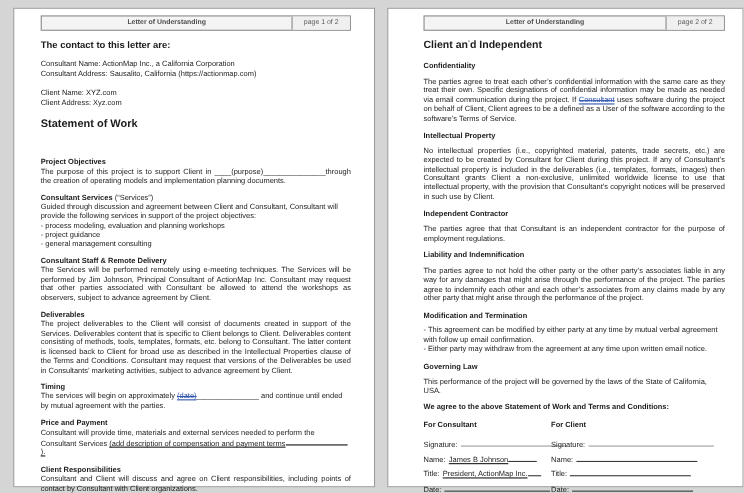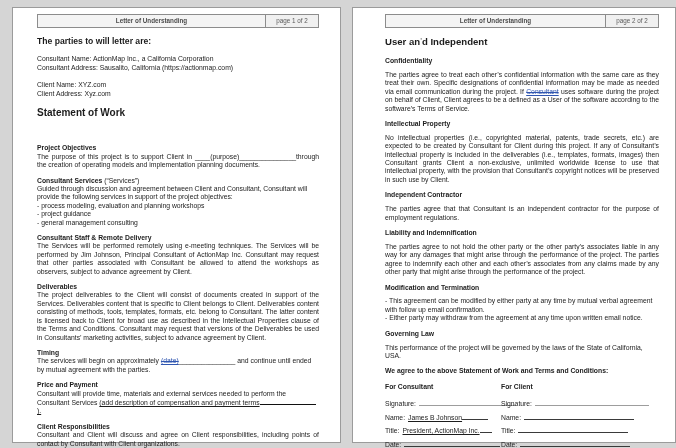--- a/index.html
+++ b/index.html
@@ -70,21 +70,21 @@
 </head>
 <body>
 
 <div class="page" id="page1">
 
   <div class="hdr">
     <div class="hdr-title">Letter of Understanding</div>
     <div class="hdr-label">page 1 of 2</div>
   </div>
 
-  <div class="h-intro">The parties to will letter are:</div>
+  <div class="h-intro">The contact to this letter are:</div>
 
   <div class="pgroup">
     <div class="pline">Consultant Name:  ActionMap Inc., a California Corporation</div>
     <div class="pline">Consultant Address: Sausalito, California (https://actionmap.com)</div>
   </div>
 
   <div class="pgroup">
     <div class="pline">Client Name: XYZ.com</div>
     <div class="pline">Client Address: Xyz.com</div>
   </div>
@@ -134,21 +134,21 @@
   <div class="continues">(continues)</div>
 </div>
 
 <div class="page" id="page2">
 
   <div class="hdr">
     <div class="hdr-title">Letter of Understanding</div>
     <div class="hdr-label">page 2 of 2</div>
   </div>
 
-  <div class="h-title"><span>User an</span><span class="mark">ʼ</span><span>d Independent</span></div>
+  <div class="h-title"><span>Client an</span><span class="mark">ʼ</span><span>d Independent</span></div>
 
   <div class="sec2">
     <h4>Confidentiality</h4>
     <div class="body"><span>The parties agree to treat each other’s confidential information with the same care as they treat their own. Specific designations of confidential information may be made as needed via email communication during the project. If </span><span class="struck">Consultant</span><span> uses software during the project on behalf of Client, Client agrees to be a defined as a User of the software according to the software’s Terms of Service.</span></div>
   </div>
 
   <div class="sec2">
     <h4>Intellectual Property</h4>
     <div class="body">No intellectual properties (i.e., copyrighted material, patents, trade secrets, etc.) are expected to be created by Consultant for Client during this project. If any of Consultant’s intellectual property is included in the deliverables (i.e., templates, formats, images) then Consultant grants Client a non-exclusive, unlimited worldwide license to use that intellectual property, with the provision that Consultant’s copyright notices will be preserved in such use by Client.</div>
   </div>

